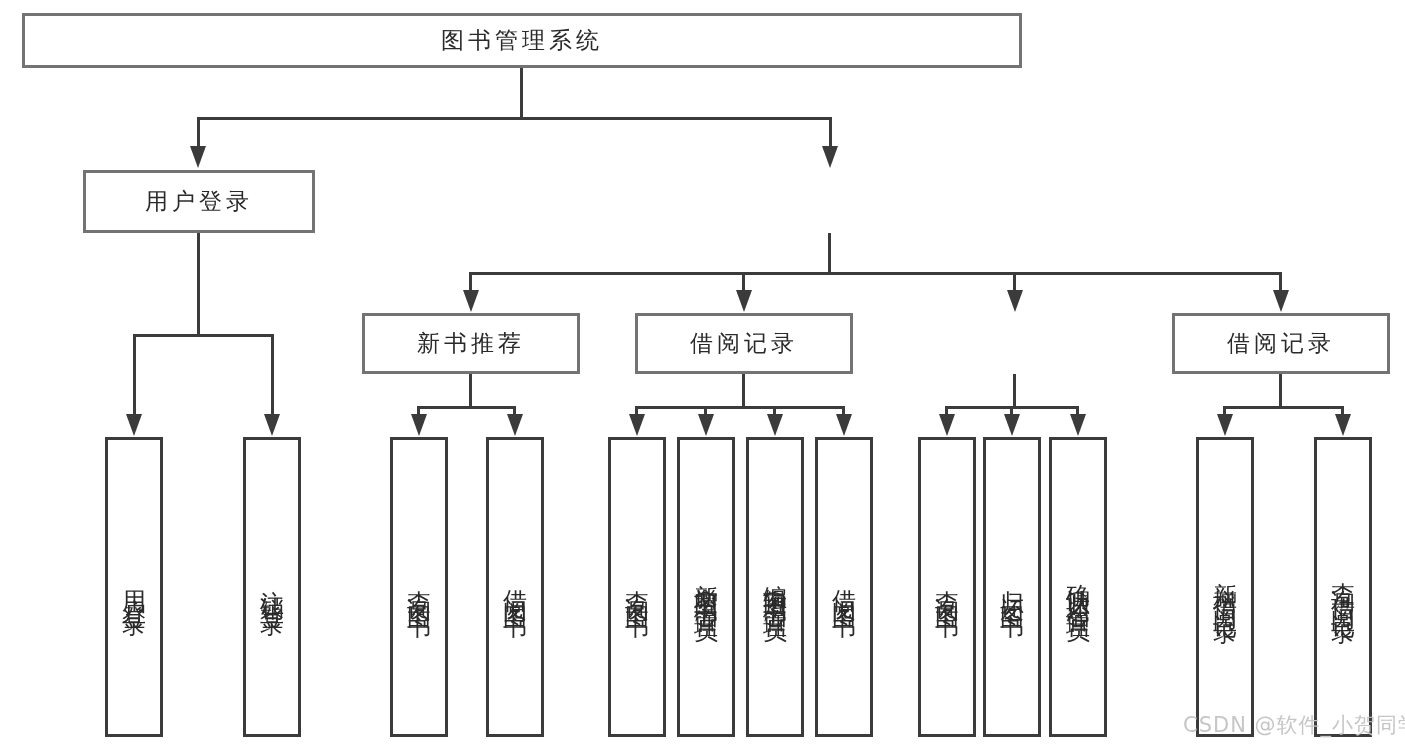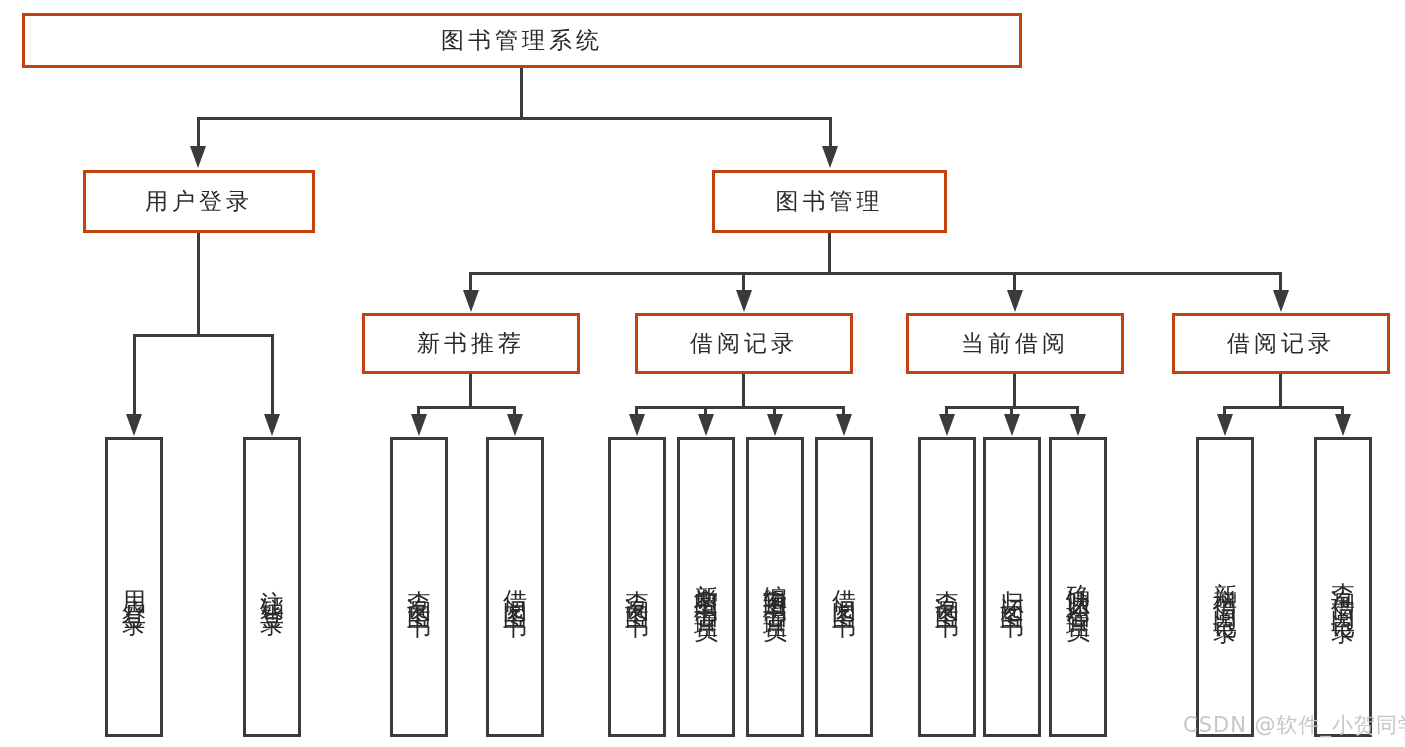--- a/index.html
+++ b/index.html
@@ -7,21 +7,21 @@
     position:relative;
     width:1405px;height:747px;
     background:#ffffff;
     font-family:"DejaVu Sans","Liberation Sans",sans-serif;
     overflow:hidden;
   }
   
   .hbox{
     position:absolute;
     box-sizing:border-box;
-    border:3px solid #c2410c;
+    border:3px solid #737373;
     background:#ffffff;
     display:flex;align-items:center;justify-content:center;
     font-size:23px;letter-spacing:4px;color:#2a2a2a;
     white-space:nowrap;
   }
   
   .leaf{
     position:absolute;
     box-sizing:border-box;
     width:58px;height:300px;top:437px;
@@ -63,21 +63,20 @@
   <div class="hbox" style="left:22px;top:13px;width:1000px;height:55px;">图书管理系统</div>
 
   <div class="vline" style="left:520px;top:68px;height:49px;"></div>
   <div class="hline" style="left:197px;top:117px;width:635px;"></div>
   <div class="vline" style="left:197px;top:117px;height:33px;"></div>
   <div class="vline" style="left:829px;top:117px;height:33px;"></div>
   <div class="arrow" style="left:190px;top:146px;"></div>
   <div class="arrow" style="left:822px;top:146px;"></div>
 
   <div class="hbox" style="left:83px;top:170px;width:232px;height:63px;">用户登录</div>
-  <div class="hbox" style="left:712px;top:170px;width:235px;height:63px;">图书管理</div>
 
   <div class="vline" style="left:197px;top:233px;height:104px;"></div>
   <div class="hline" style="left:133px;top:334px;width:141px;"></div>
   <div class="vline" style="left:133px;top:334px;height:82px;"></div>
   <div class="vline" style="left:271px;top:334px;height:82px;"></div>
   <div class="arrow" style="left:126px;top:414px;"></div>
   <div class="arrow" style="left:264px;top:414px;"></div>
 
   <div class="vline" style="left:828px;top:233px;height:41px;"></div>
   <div class="hline" style="left:469px;top:272px;width:813px;"></div>
@@ -85,21 +84,20 @@
   <div class="vline" style="left:742px;top:272px;height:20px;"></div>
   <div class="vline" style="left:1013px;top:272px;height:20px;"></div>
   <div class="vline" style="left:1279px;top:272px;height:20px;"></div>
   <div class="arrow" style="left:463px;top:290px;"></div>
   <div class="arrow" style="left:736px;top:290px;"></div>
   <div class="arrow" style="left:1007px;top:290px;"></div>
   <div class="arrow" style="left:1273px;top:290px;"></div>
 
   <div class="hbox" style="left:362px;top:313px;width:218px;height:61px;">新书推荐</div>
   <div class="hbox" style="left:635px;top:313px;width:218px;height:61px;">借阅记录</div>
-  <div class="hbox" style="left:906px;top:313px;width:218px;height:61px;">当前借阅</div>
   <div class="hbox" style="left:1172px;top:313px;width:218px;height:61px;">借阅记录</div>
 
   <div class="vline" style="left:469px;top:374px;height:34px;"></div>
   <div class="hline" style="left:417px;top:406px;width:99px;"></div>
   <div class="vline" style="left:417px;top:406px;height:12px;"></div>
   <div class="vline" style="left:513px;top:406px;height:12px;"></div>
   <div class="arrow" style="left:411px;top:414px;"></div>
   <div class="arrow" style="left:507px;top:414px;"></div>
 
   <div class="vline" style="left:742px;top:374px;height:34px;"></div>

